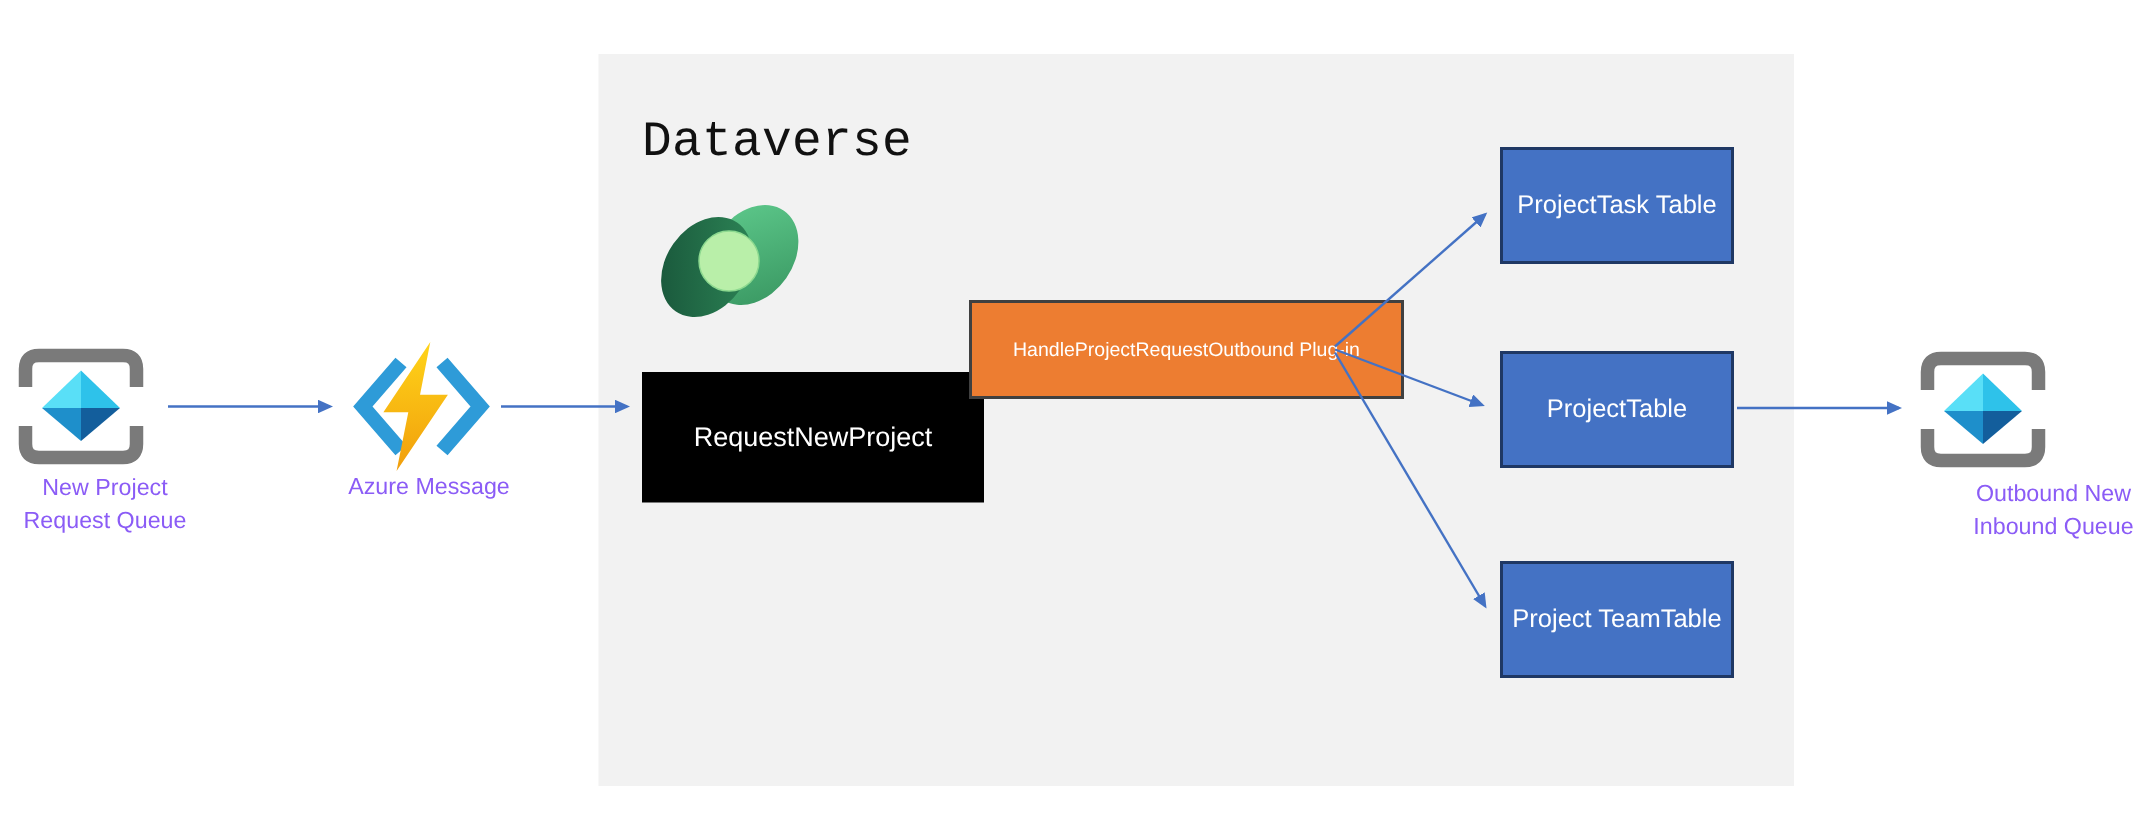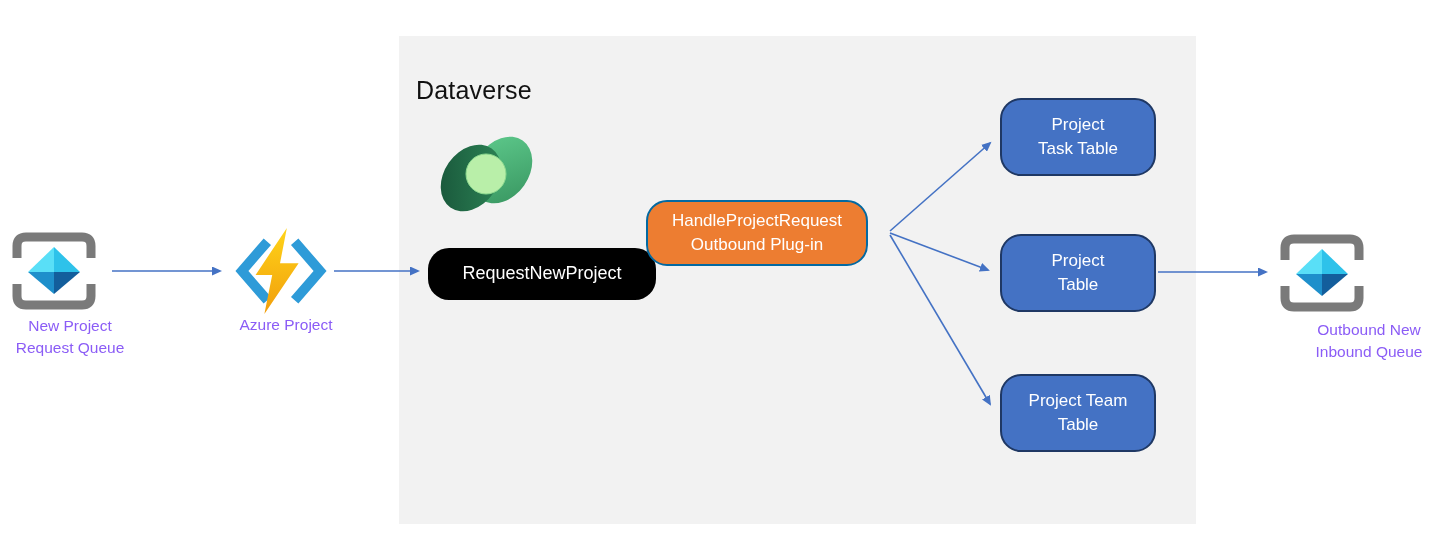--- a/index.html
+++ b/index.html
@@ -12,24 +12,25 @@
     overflow: hidden;
   }
   .dv-container {
     position: absolute;
     left: 399px; top: 36px;
     width: 797px; height: 488px;
     background: #F2F2F2;
   }
   .dv-title {
     position: absolute;
-    left: 416px; top: 76px;
-    font-size: 25px;
+    left: 428px; top: 76px;
+    font-size: 33px;
     color: #111111;
     letter-spacing: 0.2px;
+    font-family: Liberation Mono, monospace;
   }
   .dv-logo {
     position: absolute;
     left: 426px; top: 124px;
     width: 120px; height: 100px;
   }
   .arrows {
     position: absolute;
     left: 0; top: 0;
     width: 1429px; height: 554px;
@@ -41,41 +42,40 @@
   .icon-label {
     position: absolute;
     text-align: center;
     font-size: 15.5px;
     color: #8b5cf6;
     line-height: 1.45;
   }
   .shape {
     position: absolute;
     display: flex;
-    flex-direction: column;
+    flex-direction: row;
     align-items: center;
     justify-content: center;
     text-align: center;
     color: #ffffff;
     line-height: 1.42;
-    border-radius: 21px;
   }
   .box-black {
     left: 428px; top: 248px;
-    width: 228px; height: 52px;
+    width: 228px; height: 87px;
     background: #000000;
     font-size: 18px;
     z-index: 1;
   }
   .box-orange {
     left: 646px; top: 200px;
-    width: 222px; height: 66px;
+    width: 290px; height: 66px;
     background: #ED7D31;
-    border: 2px solid #0369a1;
-    font-size: 17px;
+    border: 2px solid #404040;
+    font-size: 13px;
     z-index: 2;
   }
   .box-blue {
     left: 1000px;
     width: 156px; height: 78px;
     background: #4472C4;
     border: 2px solid #1F3864;
     font-size: 17px;
     z-index: 2;
   }
@@ -154,21 +154,21 @@
     <div>New Project</div>
     <div>Request Queue</div>
   </div>
 
   <div class="icon-node" style="left:230px; top:228px;">
     <svg width="102" height="86">
         <use href="#function-icon"></use>
       </svg>
   </div>
   <div class="icon-label" style="left:180px; top:314px; width:212px;">
-    <div>Azure Project</div>
+    <div>Azure Message</div>
   </div>
 
   <div class="shape box-black">
     <div>RequestNewProject</div>
   </div>
 
   <div class="shape box-orange">
     <div>HandleProjectRequest</div>
     <div>Outbound Plug-in</div>
   </div>

